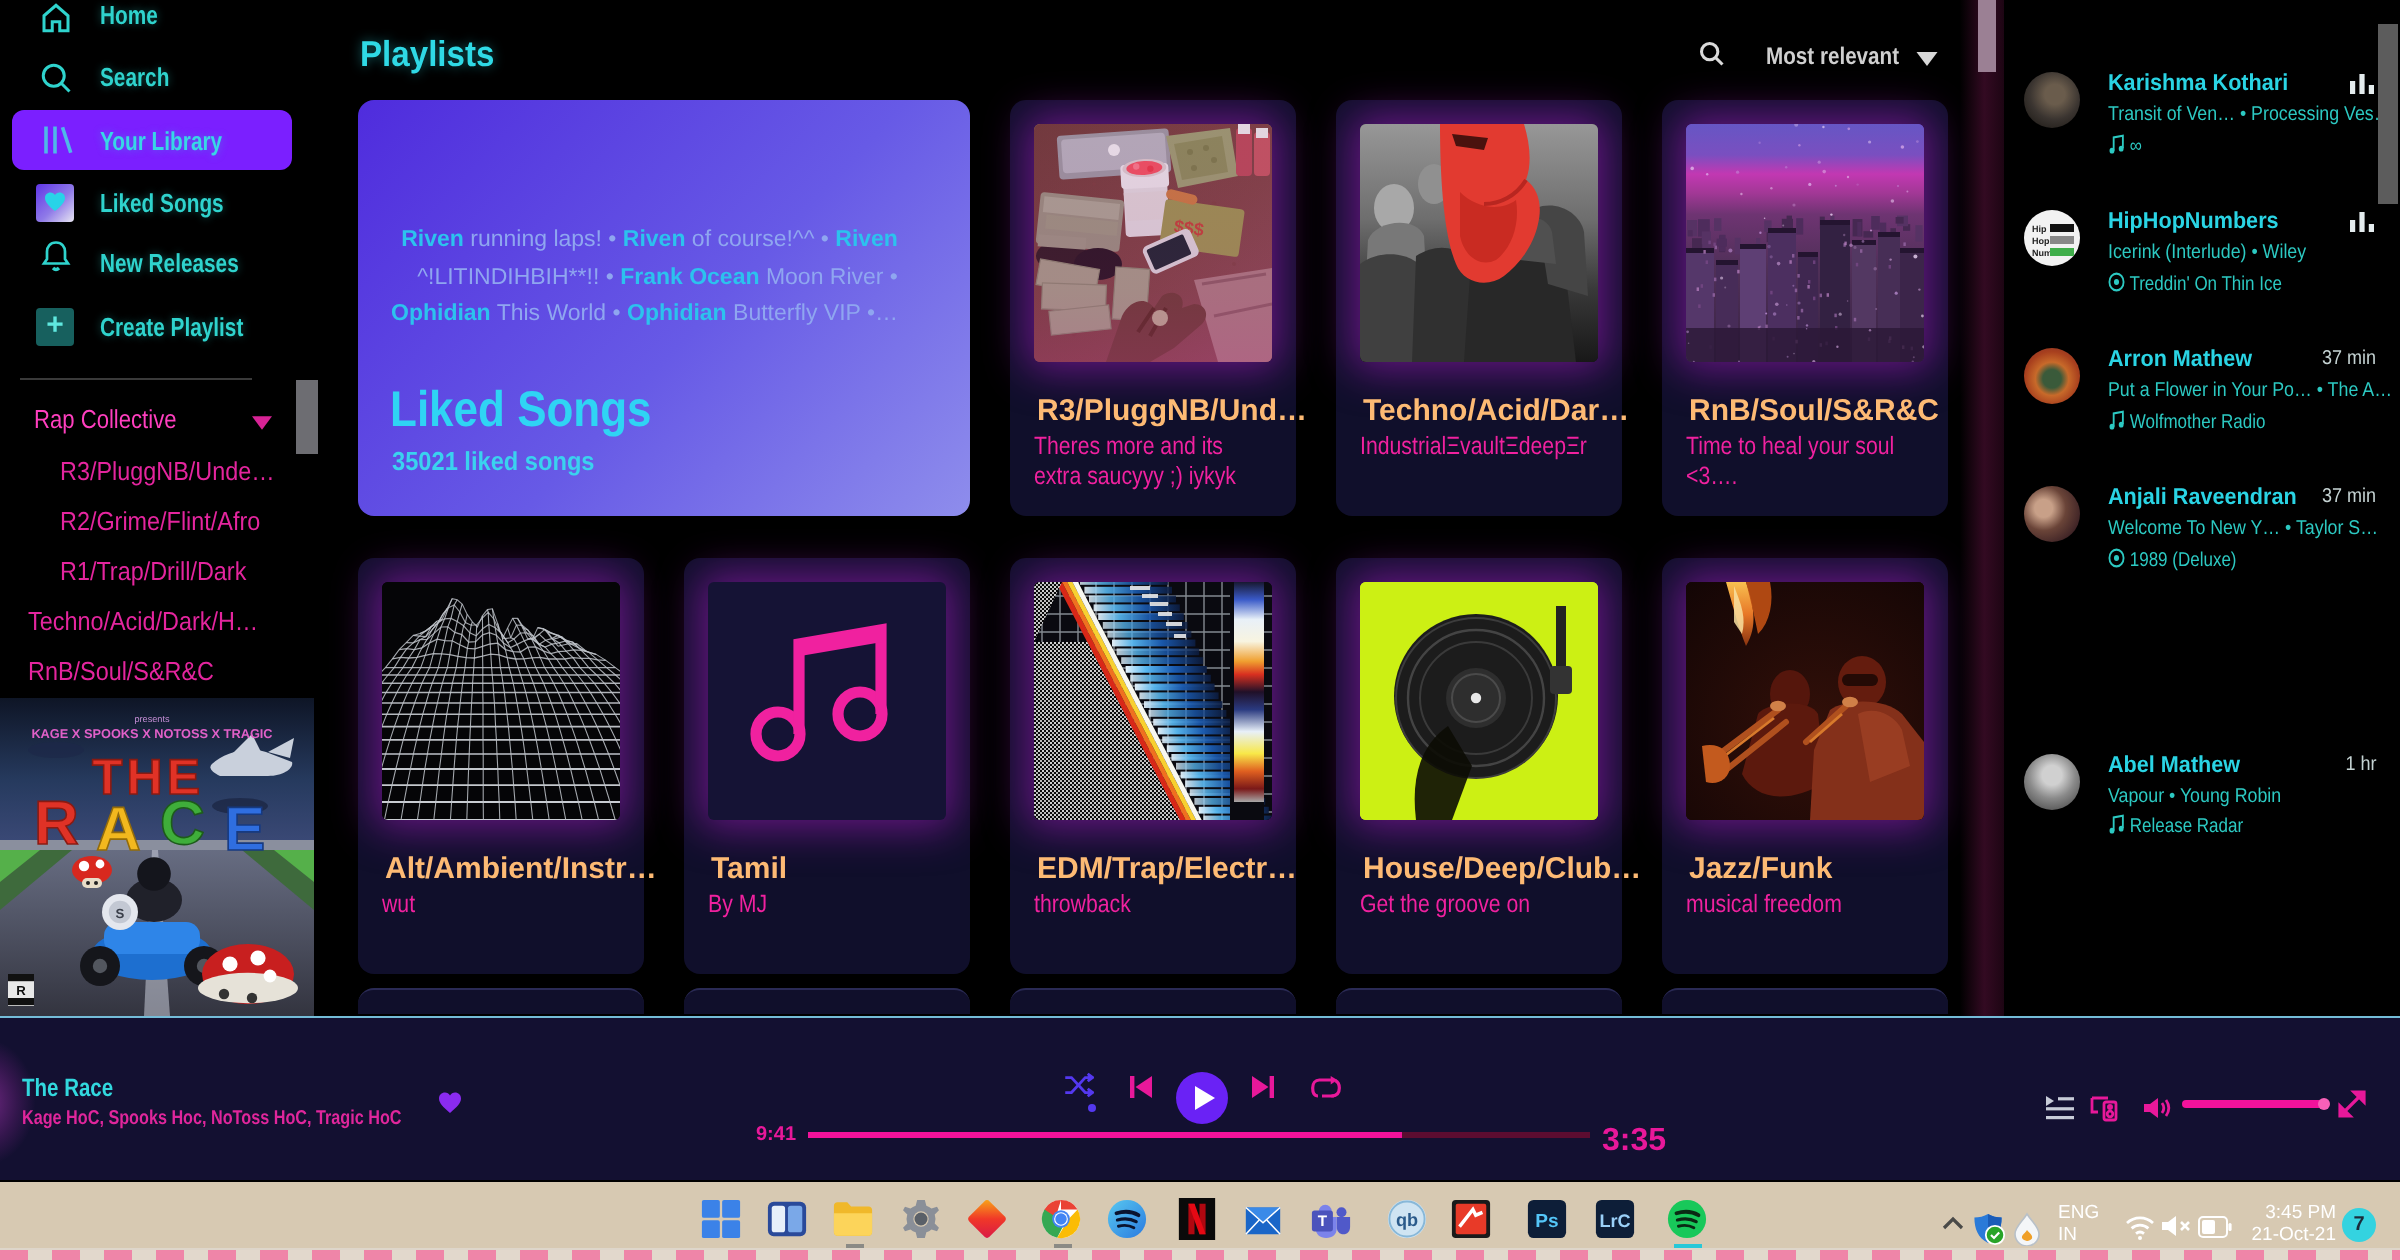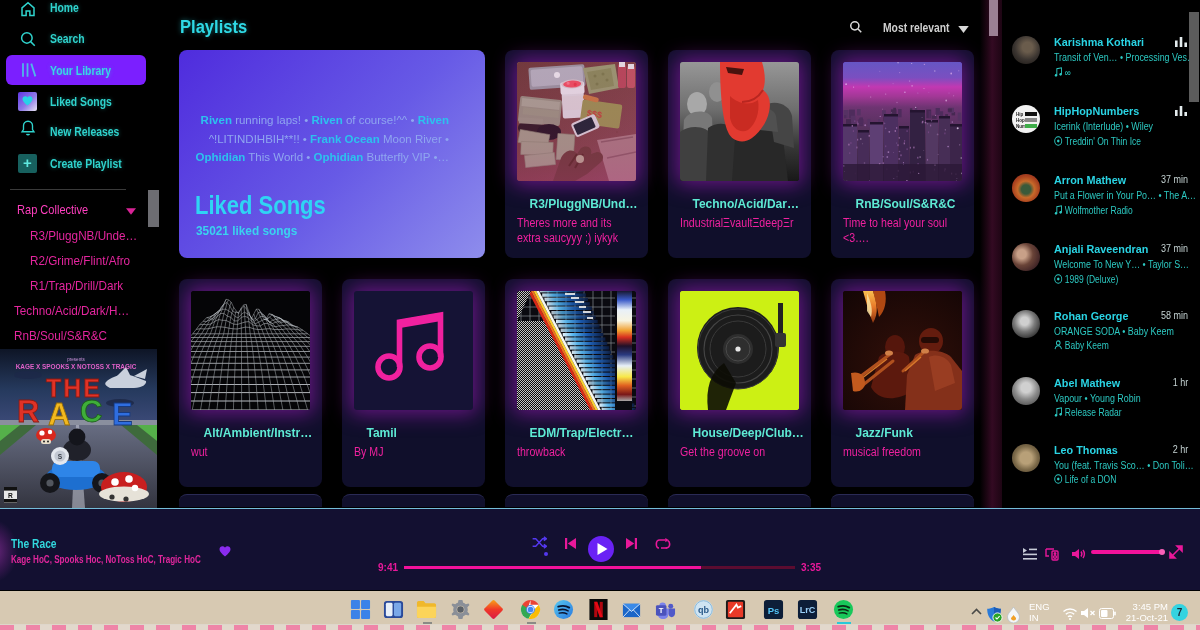--- a/index.html
+++ b/index.html
@@ -25,21 +25,21 @@
 #main { left:170px; top:0; width:832px; height:508px; background:#000; }
 #mainhead { position:absolute; left:10px; top:17px; font-size:18px; font-weight:bold; color:#2fd9e5; transform:scaleX(.92); transform-origin:left top; text-shadow:0 0 6px rgba(47,217,229,.45); }
 #mostrel { position:absolute; left:713px; top:21px; font-size:12px; color:#cfcfcf; font-weight:bold; transform:scaleX(.86); transform-origin:left top; }
 #mscrolltrack { position:absolute; left:810px; top:0; width:22px; height:508px;
   background:linear-gradient(90deg, rgba(40,5,25,.0), #330a22 55%, #1d0513); }
 #mscrollthumb { position:absolute; left:819px; top:0; width:9px; height:36px; background:#9b8094; }
 
 .card { position:absolute; width:143.5px; height:208px; background:#100f2b; border-radius:8px; }
 .cimg { position:absolute; left:12px; top:12px; width:119px; height:119px; border-radius:3px; overflow:hidden;
   box-shadow:0 0 20px 4px rgba(190,30,220,.5); }
-.ctitle { position:absolute; left:25px; top:147px; width:135px; font-size:12px; font-weight:bold; color:#5eead4; transform:scaleX(1); transform-origin:left top; white-space:nowrap; }
+.ctitle { position:absolute; left:14px; top:147px; width:135px; font-size:15px; font-weight:bold; color:#fdba74; transform:scaleX(1); transform-origin:left top; white-space:nowrap; }
 .csub { position:absolute; left:12.5px; top:166px; width:142px; font-size:12.5px; color:#f0219f; line-height:15px; transform:scaleX(.85); transform-origin:left top; }
 
 #likedcard { position:absolute; left:8.5px; top:50px; width:306.5px; height:208px; border-radius:8px;
   background:linear-gradient(133deg,#4f2cdd 0%, #675ae6 55%, #8e8dec 100%); }
 .lk-lines { position:absolute; left:17px; top:61px; font-size:11.5px; line-height:18.5px; font-weight:normal; color:#8fa6f0; white-space:nowrap; transform-origin:left top;text-align:right; }
 .lk-lines b { color:#2cc2ee; }
 #lk-title { position:absolute; left:16px; top:141px; font-size:25px; font-weight:bold; color:#2fd4f4; transform:scaleX(.88); transform-origin:left top; }
 #lk-count { position:absolute; left:17px; top:173px; font-size:13px; font-weight:bold; color:#3ad2ef; transform:scaleX(.91); transform-origin:left top; }
 
 
@@ -77,21 +77,21 @@
 .fline2 { position:absolute; left:52px; top:17px; font-size:10px; color:#2cc9c2; white-space:nowrap; transform:scaleX(.89); transform-origin:left top; }
 .fline3 { position:absolute; left:52px; top:31.5px; font-size:10px; color:#2cc9c2; white-space:nowrap; transform:scaleX(.85); transform-origin:left top; }
 .fbars { position:absolute; right:12px; top:2px; }
 #fscroll { position:absolute; left:1189px; top:12px; width:10px; height:90px; background:#5c5c5c; }
 
 
 #player { left:0; top:508px; width:1200px; height:82px; background:#131031; border-top:1.5px solid #74bcd8; }
 #ptitle { position:absolute; left:11px; top:28px; font-size:12.5px; font-weight:bold; color:#32d8de; transform:scaleX(.82); transform-origin:left top; }
 #partists { position:absolute; left:11px; top:45px; font-size:10px; font-weight:bold; color:#e0269c; white-space:nowrap; transform:scaleX(.81); transform-origin:left top; }
 #ptime1 { position:absolute; left:378px; top:53px; font-size:10px; font-weight:bold; color:#e8189a; }
-#ptime2 { position:absolute; left:801px; top:53px; font-size:10px; font-weight:bold; color:#e8189a; }
+#ptime2 { position:absolute; left:801px; top:53px; font-size:16px; font-weight:bold; color:#e8189a; }
 #pbar { position:absolute; left:404px; top:57px; width:391px; height:3px; background:#5c0c30; }
 #pbarfill { position:absolute; left:0; top:0; width:297px; height:3px; background:#f2129b; }
 #vslider { position:absolute; left:1091px; top:41px; width:72px; height:3.5px; background:#f2129b; border-radius:2px; }
 
 
 #taskbar { left:0; top:591px; width:1200px; height:33px; background:#d7c9b2; }
 #deskstrip { left:0; top:624px; width:1200px; height:6px; background:#ded6ca; }
 .tbicon { position:absolute; top:8px; width:21px; height:21px; }
 .tray { position:absolute; color:#fff; }
 #badge { position:absolute; left:1171px; top:13px; width:17px; height:17px; border-radius:50%; background:#34d3e0; color:#1b2b3a; font-size:10px; font-weight:bold; text-align:center; line-height:17px; }
@@ -816,50 +816,30 @@
   <div class="fr" style="top:242px;height:50px">
     <div class="fav" style="background:radial-gradient(circle at 35% 40%, #c8a088 0 18%, #6a4438 45%, #3a2024 80%, #241418 100%)"></div>
     <div class="fname">Anjali Raveendran</div>
     <div class="ftime">37 min</div>
     <div class="fline2">Welcome To New Y… • Taylor S…</div>
     <div class="fline3"><svg width="10" height="10" viewBox="0 0 12 12" style="vertical-align:-1px">
           <circle cx="6" cy="6" r="5" fill="none" stroke="#2cc9c2" stroke-width="1.3"></circle>
           <circle cx="6" cy="6" r="1.8" fill="#2cc9c2"></circle>
         </svg> 1989 (Deluxe)</div>
   </div>
-  <div class="fr" style="top:308.5px;height:50px">
-    <div class="fav" style="background:radial-gradient(circle at 45% 40%, #cfcfcf 0 18%, #7a7a7a 45%, #2e2e2e 80%, #1a1a1a 100%)"></div>
-    <div class="fname">Rohan George</div>
-    <div class="ftime">58 min</div>
-    <div class="fline2">ORANGE SODA • Baby Keem</div>
-    <div class="fline3"><svg width="10" height="10" viewBox="0 0 12 12" style="vertical-align:-1px">
-          <circle cx="6" cy="3.6" r="2.6" fill="none" stroke="#2cc9c2" stroke-width="1.3"></circle>
-          <path d="M1.5 11 C2 7.8 4 6.8 6 6.8 C8 6.8 10 7.8 10.5 11" fill="none" stroke="#2cc9c2" stroke-width="1.3"></path>
-        </svg> Baby Keem</div>
-  </div>
   <div class="fr" style="top:375.5px;height:50px">
     <div class="fav" style="background:radial-gradient(circle at 50% 38%, #d0d0d0 0 22%, #8a8a8a 52%, #3a3a3a 100%)"></div>
     <div class="fname">Abel Mathew</div>
     <div class="ftime">1 hr</div>
     <div class="fline2">Vapour • Young Robin</div>
     <div class="fline3"><svg width="10" height="10" viewBox="0 0 12 12" style="vertical-align:-1px">
           <path fill="none" stroke="#2cc9c2" stroke-width="1.3" d="M4 10 V2 L10.5 1 V8.6"></path>
           <circle cx="2.8" cy="10" r="1.7" fill="#2cc9c2"></circle>
           <circle cx="9.3" cy="8.8" r="1.7" fill="#2cc9c2"></circle>
         </svg> Release Radar</div>
-  </div>
-  <div class="fr" style="top:442.5px;height:50px">
-    <div class="fav" style="background:radial-gradient(circle at 50% 50%, #b8a078 0 30%, #7a6848 60%, #4a3c28 100%)"></div>
-    <div class="fname">Leo Thomas</div>
-    <div class="ftime">2 hr</div>
-    <div class="fline2">You (feat. Travis Sco… • Don Toli…</div>
-    <div class="fline3"><svg width="10" height="10" viewBox="0 0 12 12" style="vertical-align:-1px">
-          <circle cx="6" cy="6" r="5" fill="none" stroke="#2cc9c2" stroke-width="1.3"></circle>
-          <circle cx="6" cy="6" r="1.8" fill="#2cc9c2"></circle>
-        </svg> Life of a DON</div>
   </div>
 </div>
 <div class="abs" id="fscroll"></div>
 <div class="abs" id="player">
   <div class="abs" style="left:-8px;top:10px;width:26px;height:64px;background:radial-gradient(ellipse at left center,rgba(190,60,200,.55) 0%,rgba(150,40,160,.25) 45%,transparent 70%)"></div>
   <div id="ptitle">The Race</div>
   <div id="partists">Kage HoC, Spooks Hoc, NoToss HoC, Tragic HoC</div>
   <svg class="abs" style="left:219px;top:37px" width="12" height="11" viewBox="0 0 24 22">
       <path fill="#8a2bef" d="M12 21 C5 15 1 11 1 6.5 C1 3 3.6 .5 7 .5 C9 .5 11 1.6 12 3.4 C13 1.6 15 .5 17 .5 C20.4 .5 23 3 23 6.5 C23 11 19 15 12 21 Z"></path>
     </svg>

